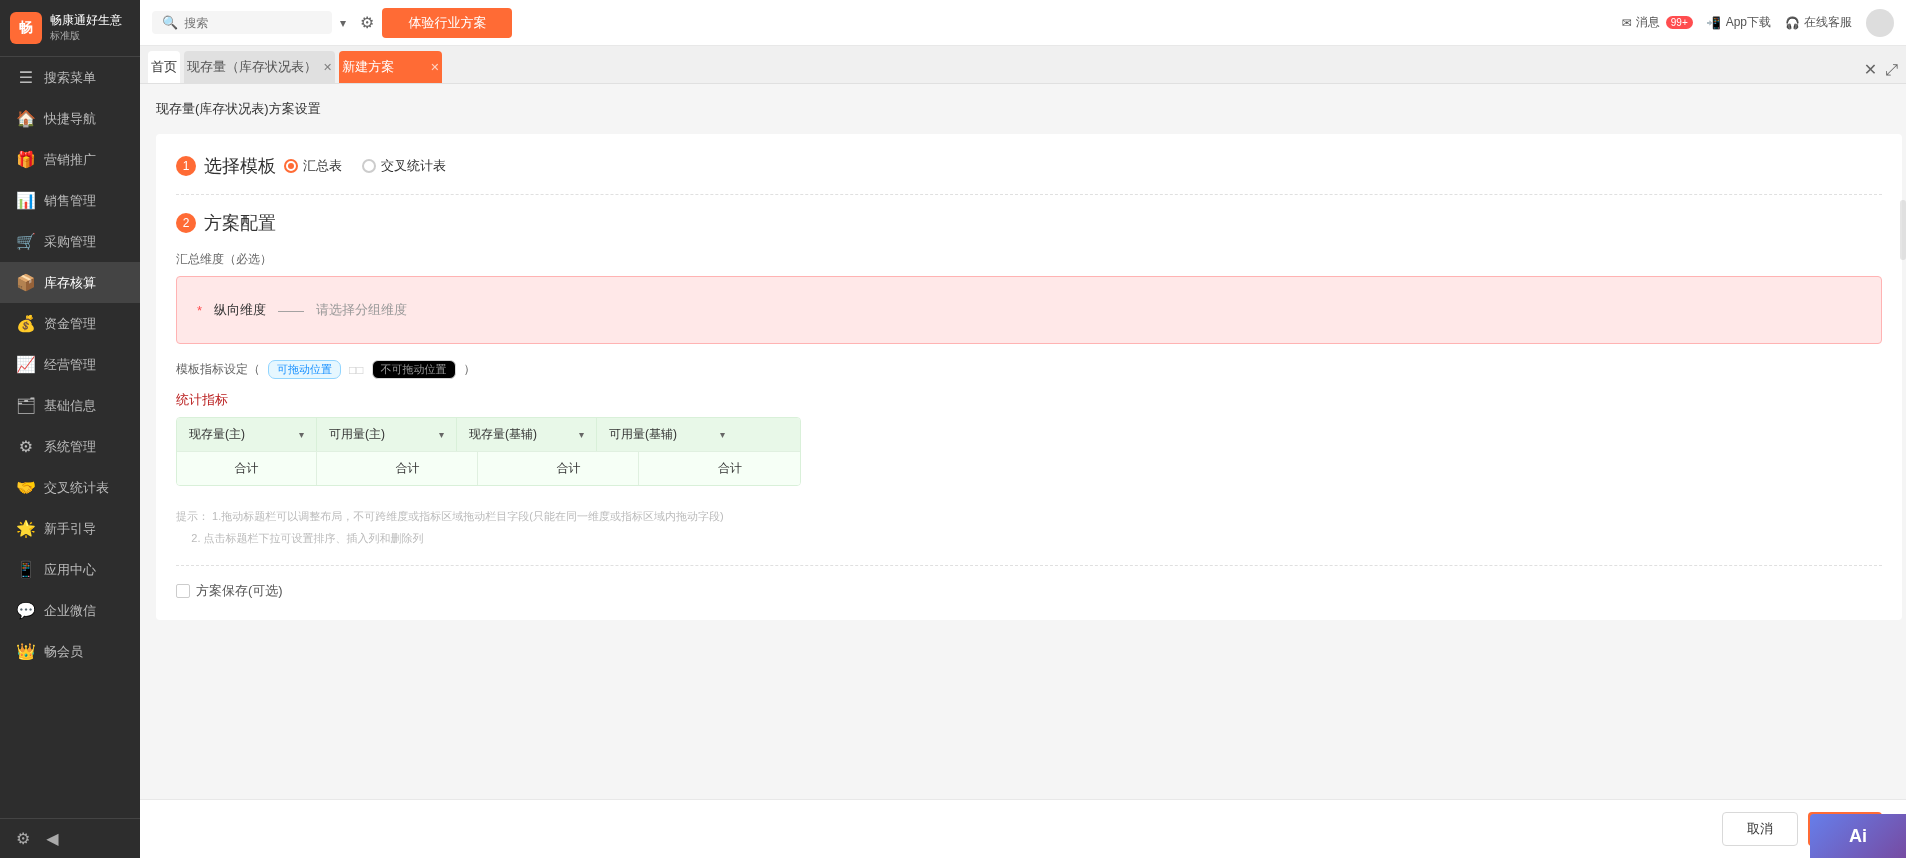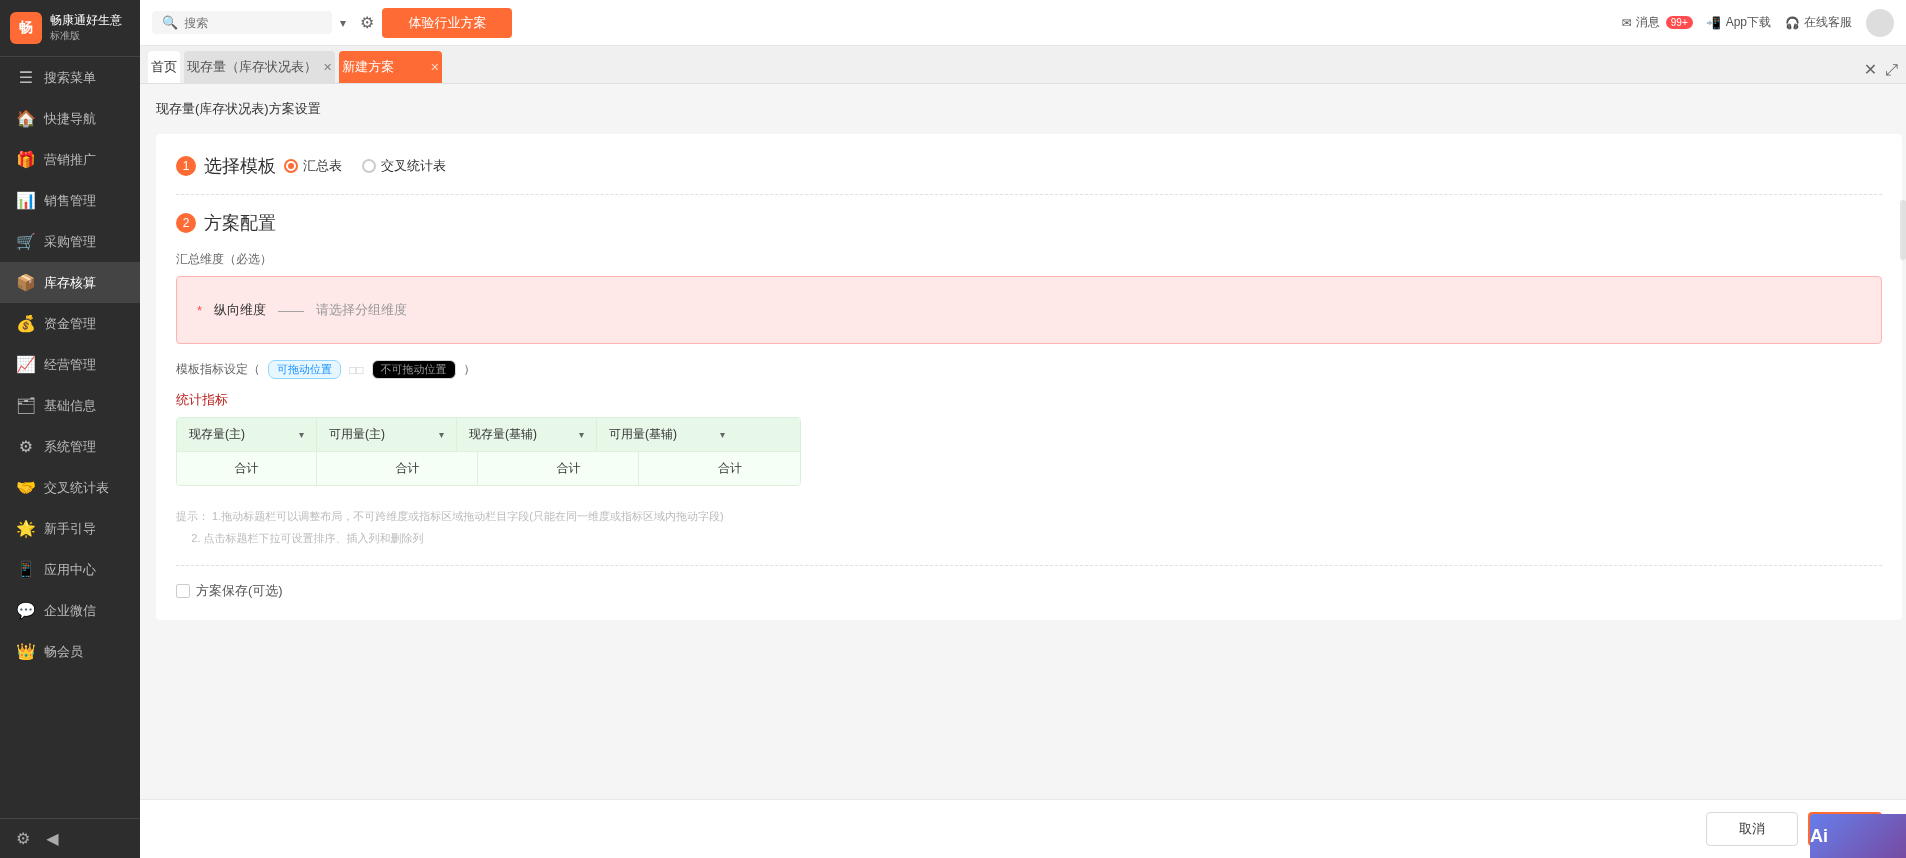--- a/index.html
+++ b/index.html
@@ -261,21 +261,21 @@
       right: 0;
       width: calc(100% - 140px);
       background: #fff;
       border-top: 1px solid #e8e8e8;
       padding: 12px 24px;
       display: flex; justify-content: flex-end; gap: 10px;
     }
     .btn-cancel {
       border: 1px solid #d9d9d9; background: #fff;
       color: #333; border-radius: 4px;
-      padding: 7px 32px; font-size: 13px; cursor: pointer;
+      padding: 7px 24px; font-size: 13px; cursor: pointer;
     }
     .btn-query {
       background: #ff6b35; border: none;
       color: #fff; border-radius: 4px;
       padding: 7px 24px; font-size: 13px; cursor: pointer;
     }
 
     
     .right-scroll-indicator {
       position: fixed; right: 0; top: 200px;
@@ -284,21 +284,21 @@
       opacity: 0.5;
     }
 
     
     .ai-badge {
       position: fixed;
       bottom: 0; right: 0;
       width: 96px; height: 44px;
       background: linear-gradient(135deg, #667eea 0%, #764ba2 100%);
       color: #fff; font-size: 18px; font-weight: bold;
-      display: flex; align-items: center; 
+      display: flex; align-items: center; justify-content: center;
       border-radius: 4px 0 0 0;
     }
   </style>
 </head>
 <body>
 
 <div class="sidebar">
   <div class="sidebar-logo">
     <div class="sidebar-logo-icon">
       <span>畅</span>

